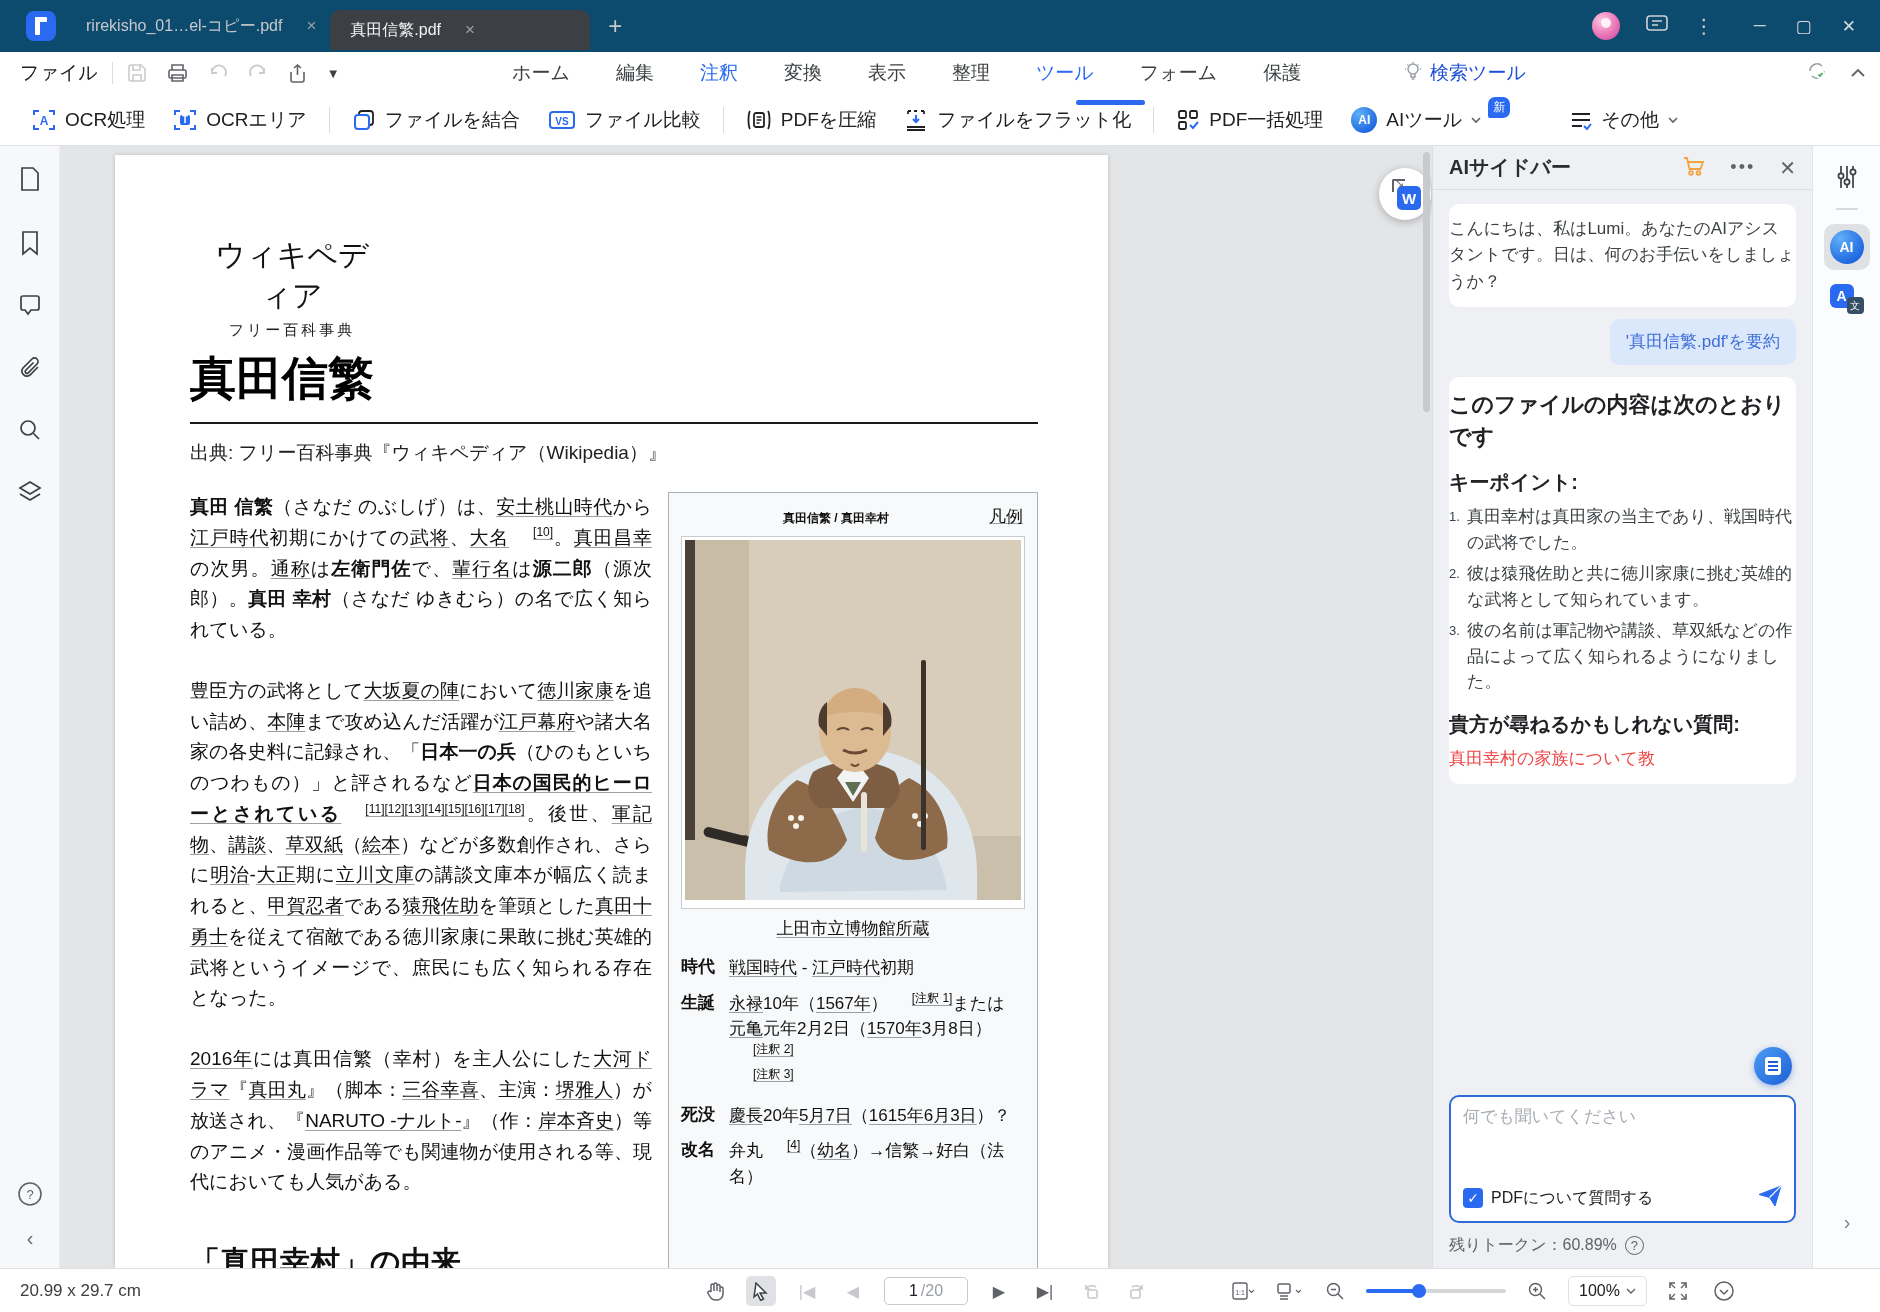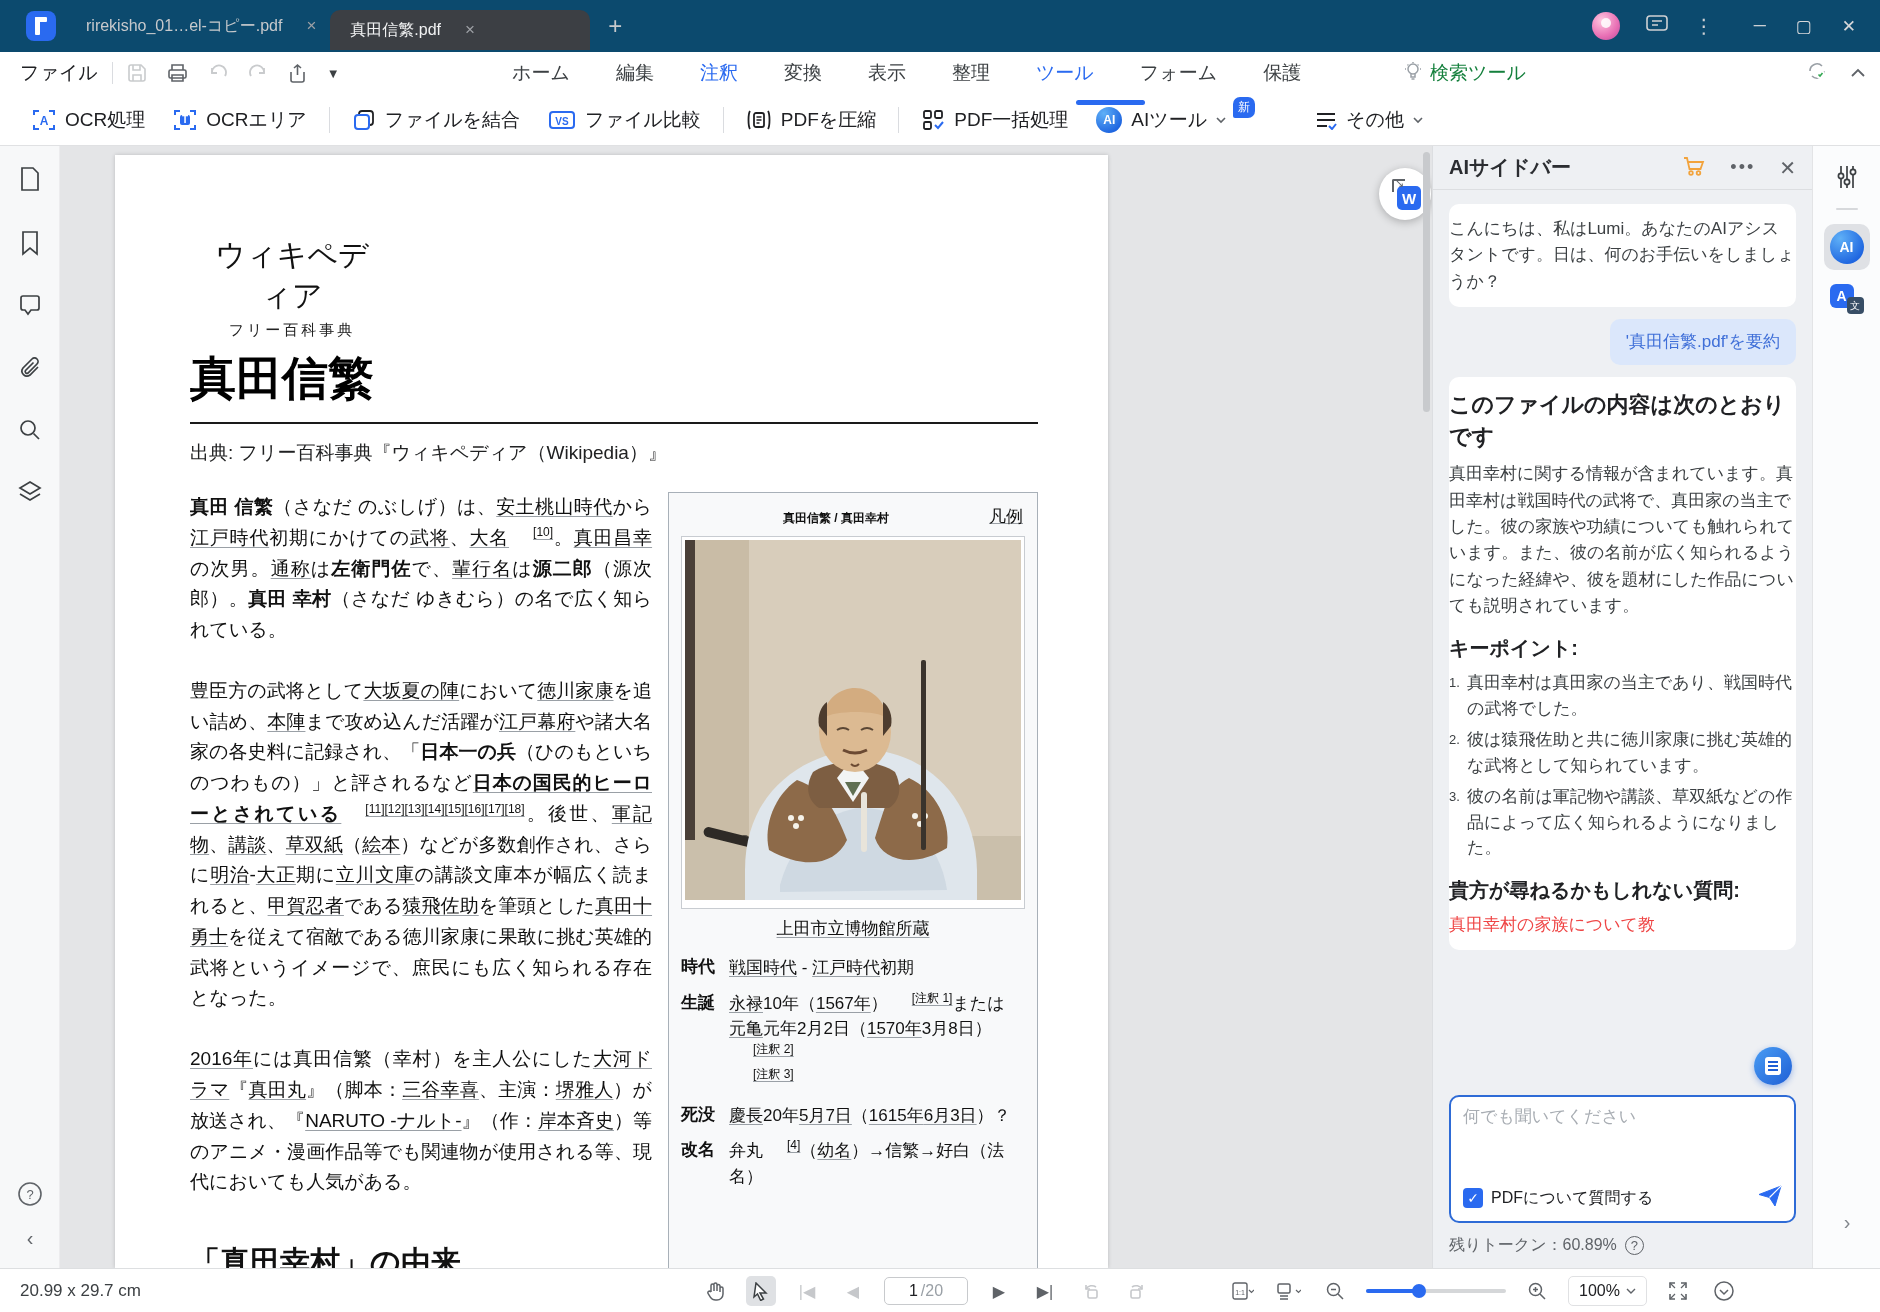--- a/index.html
+++ b/index.html
@@ -25,21 +25,21 @@
   .win-btns { display:flex; gap:30px; margin-left:14px; color:#d6d7d9; font-size:17px; }
 
   
   .menubar { position:absolute; top:52px; left:0; width:1880px; height:42px; background:#fff; display:flex; align-items:center; }
   .file-menu { font-size:19px; color:#202124; margin-left:20px; }
   .mb-divider { width:1px; height:22px; background:#dadce0; margin:0 14px; }
   .mb-icons { display:flex; align-items:center; gap:20px; }
   .mb-icons svg { display:block; }
   .menu-tabs { position:absolute; left:512px; display:flex; gap:46px; font-size:19px; color:#3c4043; }
   .menu-tab.hl { color:#2a6af0; }
-  .search-tool { position:absolute; left:1404px; display:flex; align-items:flex-end; gap:8px; color:#15803d; font-size:19px; }
+  .search-tool { position:absolute; left:1404px; display:flex; align-items:flex-end; gap:8px; color:#1d4ed8; font-size:19px; }
   .mb-right { position:absolute; right:14px; display:flex; align-items:center; gap:22px; }
 
   
   .toolbar { position:absolute; top:94px; left:0; width:1880px; height:52px; background:#fff; border-bottom:1px solid #e0e1e3; display:flex; align-items:center; }
   .active-underline { position:absolute; top:6px; left:1076px; width:69px; height:5px; border-radius:3px; background:#2a6af0; }
   .tool-btn { display:flex; align-items:center; gap:9px; font-size:19px; color:#202124; padding:0 14px; height:40px; cursor:pointer; }
   .tool-btn svg { display:block; }
   .tool-divider { width:1px; height:26px; background:#dadce0; margin:0 8px; }
   .ai-chip { width:26px; height:26px; border-radius:50%; background:radial-gradient(circle at 30% 25%, #5fb0f7, #1f66e0 75%); color:#fff; font-size:12px; font-weight:bold; display:flex; align-items:center; justify-content:center; }
   .new-badge { background:#2a6af0; color:#fff; font-size:12px; padding:2px 5px; border-radius:7px 7px 7px 2px; position:relative; top:-12px; left:-2px; }
@@ -279,20 +279,30 @@
     <span class="tool-divider"></span>
     <div class="tool-btn">
       <span>
           <svg width="26" height="24" viewBox="0 0 26 24" fill="none">
             <path d="M4 3c-2 3-2 15 0 18M22 3c2 3 2 15 0 18" stroke="#202124" stroke-width="1.8"></path>
             <rect x="8" y="5" width="10" height="14" rx="2" stroke="#202124" stroke-width="1.8"></rect>
             <path d="M10.5 9h5M10.5 12h5M10.5 15h3" stroke="#202124" stroke-width="1.5"></path>
           </svg>
         </span>
       <span>PDFを圧縮</span>
+    </div>
+    <div class="tool-btn">
+      <span>
+          <svg width="24" height="24" viewBox="0 0 24 24" fill="none">
+            <path d="M4 3h3M10 3h4M17 3h3M4 3v3M20 3v3" stroke="#202124" stroke-width="1.8" stroke-dasharray="3 2"></path>
+            <path d="M12 7v7M9 11l3 3 3-3" stroke="#2a6af0" stroke-width="2"></path>
+            <path d="M3 19h18M3 22h18" stroke="#202124" stroke-width="1.8"></path>
+          </svg>
+        </span>
+      <span>ファイルをフラット化</span>
     </div>
     <span class="tool-divider"></span>
     <div class="tool-btn">
       <span>
           <svg width="24" height="24" viewBox="0 0 24 24" fill="none" stroke="#202124" stroke-width="1.8">
             <rect x="3" y="3" width="7" height="7" rx="1.5"></rect>
             <rect x="14" y="3" width="7" height="7" rx="1.5"></rect>
             <rect x="3" y="14" width="7" height="7" rx="1.5"></rect>
             <path d="M14 17l3 3 5-6" stroke="#2a6af0" stroke-width="2"></path>
           </svg>
@@ -464,21 +474,20 @@
           <span class="ai-dots">•••</span>
           <span class="ai-x">✕</span>
         </div>
       </div>
 
       <div class="chat">
         <div class="bubble">こんにちは、私はLumi。あなたのAIアシスタントです。日は、何のお手伝いをしましょうか？</div>
         <div class="bubble user">'真田信繁.pdf'を要約</div>
         <div class="bubble">
           <div class="sum-title">このファイルの内容は次のとおりです</div>
-          <div>真田幸村に関する情報が含まれています。真田幸村は戦国時代の武将で、真田家の当主でした。彼の家族や功績についても触れられています。また、彼の名前が広く知られるようになった経緯や、彼を題材にした作品についても説明されています。</div>
           <div class="kp-title">キーポイント:</div>
           <div>
               <div class="kp-item">
                 <span class="kp-num">1.</span>
                 <span class="kp-text">真田幸村は真田家の当主であり、戦国時代の武将でした。</span>
               </div>
               <div class="kp-item">
                 <span class="kp-num">2.</span>
                 <span class="kp-text">彼は猿飛佐助と共に徳川家康に挑む英雄的な武将として知られています。</span>
               </div>

